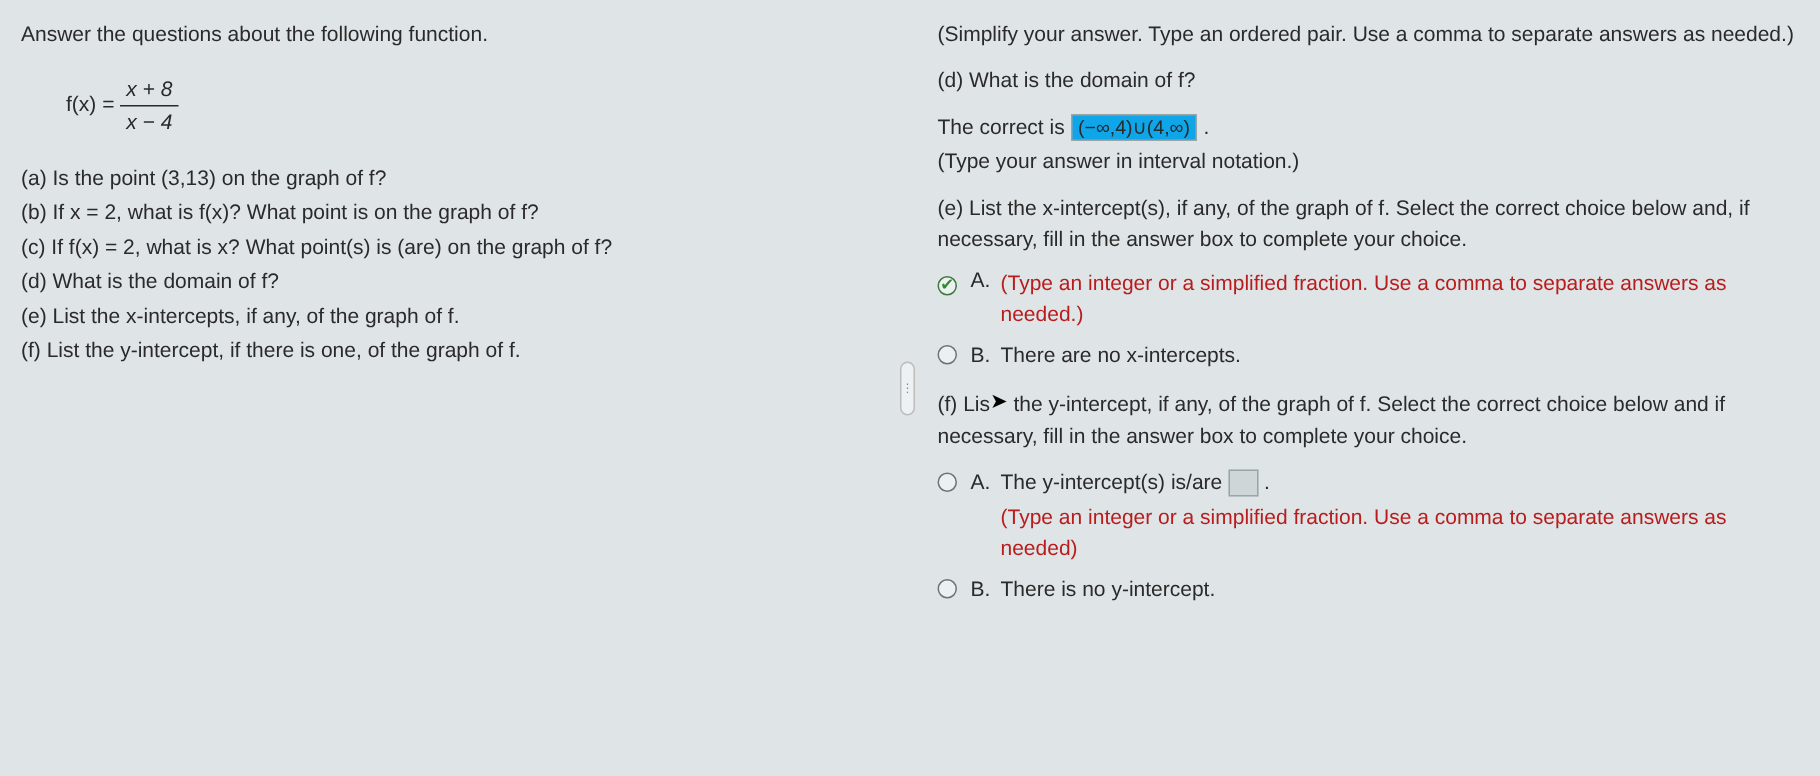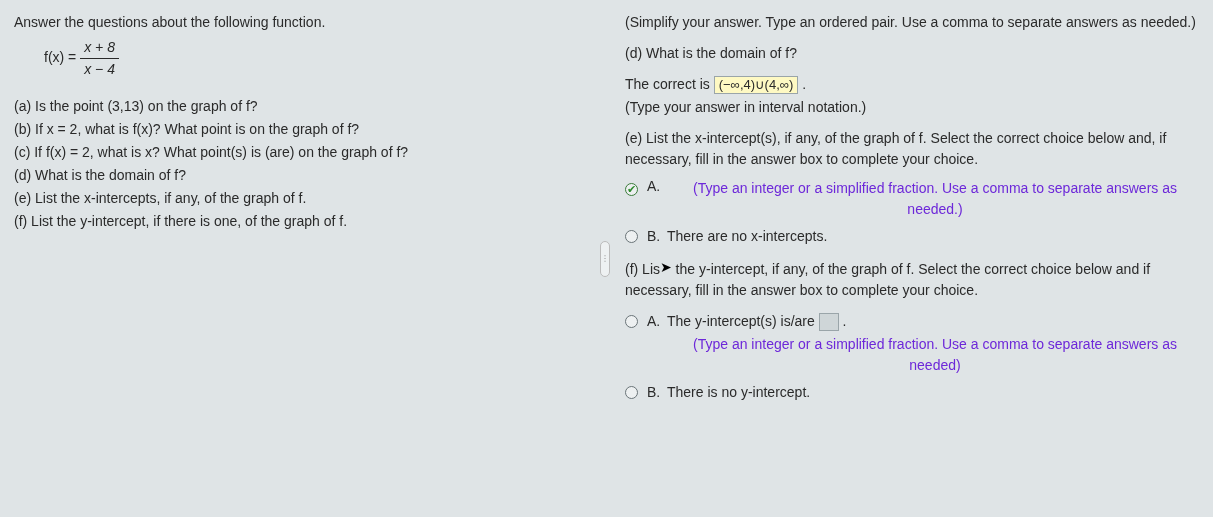--- a/index.html
+++ b/index.html
@@ -37,38 +37,38 @@
     font-size: 8px;
     color: #888;
     line-height: 1;
   }
   .right-col {
     flex: 1;
     padding: 10px 10px 18px 10px;
     line-height: 1.5;
   }
   .fxblock {
-    margin: 4px 0 16px 30px;
+    margin: 16px 0 16px 30px;
   }
   .frac {
     display: inline-block;
     position: relative;
     vertical-align: middle;
     text-align: center;
   }
   .frac .num { display:block; padding: 0 4px; font-style: italic; }
   .frac .den { display:block; padding: 0 4px; border-top: 1px solid #2a2a2a; font-style: italic; }
   .ql { margin: 2px 0; }
   .note { margin-top: 2px; }
   .answer-box {
     display: inline-block;
     min-width: 20px;
     height: 18px;
     padding: 0 4px;
-    background: #fef9c3;
+    background: #0ea5e9;
     border: 1px solid #9aa5a9;
     font-size: 13px;
     line-height: 16px;
     vertical-align: middle;
   }
   .answer-box.empty {
     width: 18px;
     padding: 0;
     background: #cfd6d8;
   }
@@ -105,21 +105,21 @@
     font-size: 11px;
     line-height: 1;
   }
   .cursor-icon {
     display: inline-block;
     transform: translateY(-2px);
     color: #000;
     font-size: 14px;
   }
   .mt { margin-top: 10px; }
-  .sub { color: #6d28d9; text-align: center; }
+  .sub { color: #b91c1c; }
 </style>
 </head>
 <body>
 
 <div class="left-col">
   <div class="ql">Answer the questions about the following function.</div>
   <div class="fxblock">
     <span>f(x) =</span>
     <span class="frac">
       <span class="num">x + 8</span>

